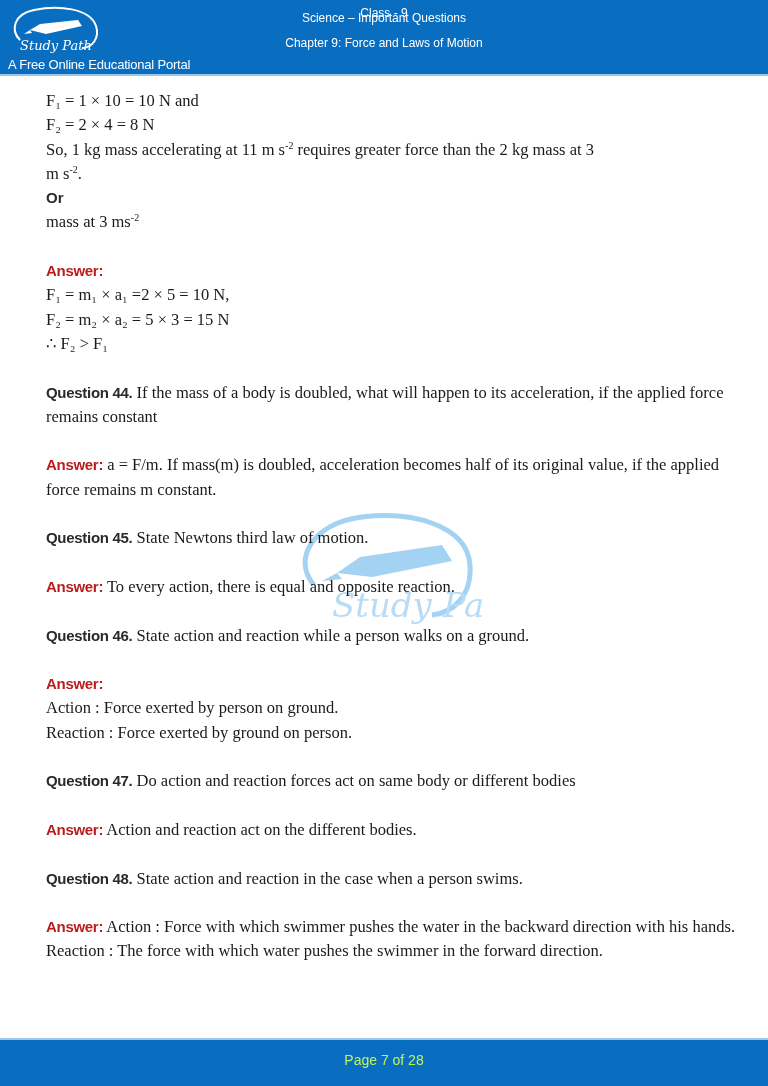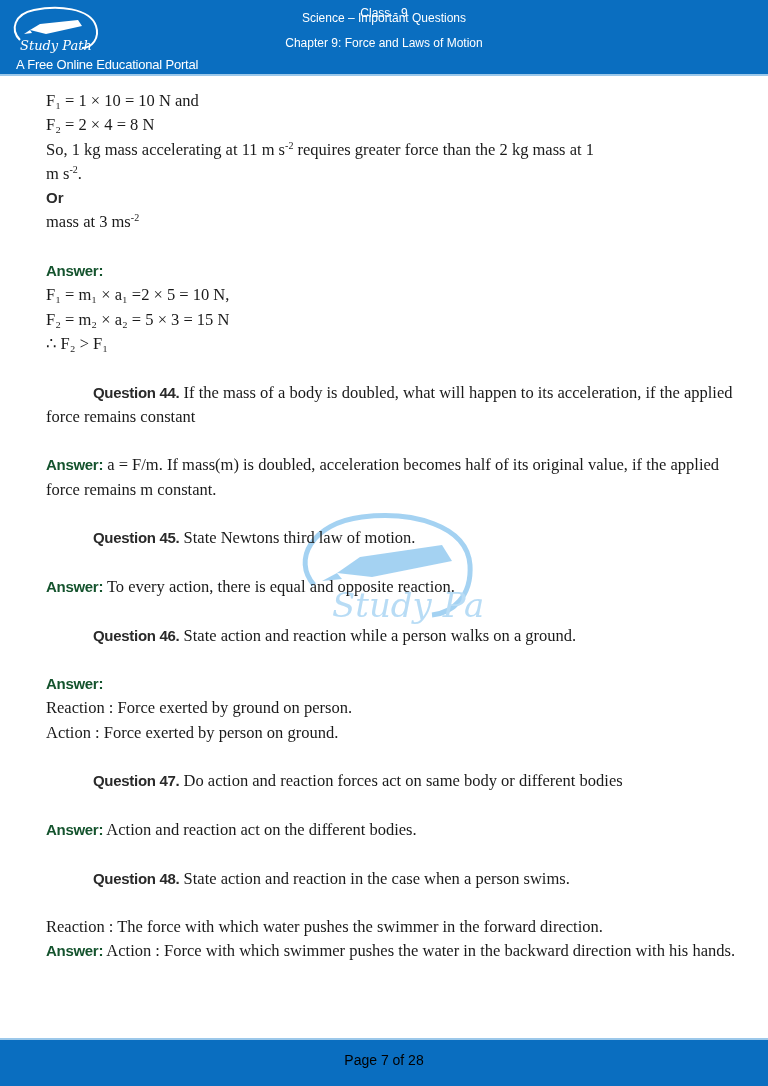--- a/index.html
+++ b/index.html
@@ -12,66 +12,66 @@
     .header {
       position: absolute; left: 0; top: 0; width: 768px; height: 74px;
       background: #0a6ec0;
       border-bottom: 2px solid #9cc8ea;
       color: #ffffff;
     }
     .logo {
       position: absolute; left: 6px; top: 4px; width: 100px; height: 50px;
     }
     .tagline {
-      position: absolute; left: 16px; top: 57px;
+      position: absolute; left: 8px; top: 57px;
       font-family: "Liberation Sans", sans-serif; font-size: 13px; color: #ffffff;
       letter-spacing: -0.2px;
     }
     .h-line {
       position: absolute; left: 200px; width: 368px; text-align: center;
       font-family: "Liberation Sans", sans-serif; font-size: 12px; color: #ffffff;
     }
     .h1 { top: 6px; }
     .h2 { top: 11px; }
     .h3 { top: 36px; }
 
     .content {
       position: absolute; left: 46px; top: 89px; width: 690px;
       font-family: "Liberation Serif", serif; font-size: 16.5px; line-height: 24.3px;
     }
     .content p { margin: 0; }
     .gap { height: 24.3px; }
     sup { font-size: 10px; vertical-align: 6px; line-height: 0; }
     .q-label {
       font-family: "Liberation Sans", sans-serif; font-weight: bold; font-size: 15px;
-      color: #2a2a2a; letter-spacing: -0.3px; margin-left: 47px;
+      color: #2a2a2a; letter-spacing: -0.3px;
     }
     .a-label {
       font-family: "Liberation Sans", sans-serif; font-weight: bold; font-size: 15px;
-      color: #14532d; letter-spacing: -0.3px;
+      color: #b91c1c; letter-spacing: -0.3px;
     }
     .or-label {
       font-family: "Liberation Sans", sans-serif; font-weight: bold; font-size: 15px;
       color: #2a2a2a;
     }
 
     .watermark {
       position: absolute; left: 292px; top: 505px; width: 190px; height: 125px;
       opacity: 0.55; pointer-events: none;
     }
 
     .footer {
       position: absolute; left: 0; top: 1038px; width: 768px; height: 48px;
       background: #0a6ec0;
       border-top: 2px solid #9cc8ea;
       text-align: center;
     }
     .footer span {
       display: inline-block; margin-top: 12px;
-      font-family: "Liberation Sans", sans-serif; font-size: 14px; color: #000000;
+      font-family: "Liberation Sans", sans-serif; font-size: 14px; color: #bef264;
     }
   </style>
 </head>
 <body>
 
 <div class="header">
   <svg class="logo" viewBox="0 0 100 50">
     <path d="M14 36 C4 26 8 10 28 6 C52 1 84 4 90 22 C94 34 86 44 76 44" fill="none" stroke="#ffffff" stroke-width="2"></path>
     <path d="M24 26 L34 20 L72 16 L76 22 L40 30 Z" fill="#ffffff"></path>
     <path d="M24 26 L18 30 L26 29 Z" fill="#ffffff"></path>
@@ -86,21 +86,21 @@
 <svg class="watermark" viewBox="0 0 190 125">
   <path d="M22 80 C0 55 20 18 70 12 C120 6 175 20 178 60 C180 92 160 108 140 110" fill="none" stroke="#5aaee8" stroke-width="5"></path>
   <path d="M45 68 L68 52 L150 40 L160 56 L80 72 Z" fill="#5aaee8"></path>
   <path d="M45 68 L30 76 L50 74 Z" fill="#5aaee8"></path>
   <text x="40" y="112" font-family="DejaVu Serif, serif" font-style="italic" font-size="34" fill="#7fc0ee">Study Path</text>
 </svg>
 
 <div class="content">
   <p>F₁ = 1 × 10 = 10 N and</p>
   <p>F₂ = 2 × 4 = 8 N</p>
-  <p><span>So, 1 kg mass accelerating at 11 m s</span><sup>-2</sup><span> requires greater force than the 2 kg mass at 1</span></p>
+  <p><span>So, 1 kg mass accelerating at 11 m s</span><sup>-2</sup><span> requires greater force than the 2 kg mass at 3</span></p>
   <p><span>m s</span><sup>-2</sup><span>.</span></p>
   <p><span class="or-label">Or</span></p>
   <p><span>mass at 3 ms</span><sup>-2</sup></p>
   <div class="gap"></div>
   <p><span class="a-label">Answer:</span></p>
   <p>F₁ = m₁ × a₁ =2 × 5 = 10 N,</p>
   <p>F₂ = m₂ × a₂ = 5 × 3 = 15 N</p>
   <p>∴ F₂ &gt; F₁</p>
   <div class="gap"></div>
 
@@ -110,30 +110,30 @@
   <div class="gap"></div>
 
   <p><span class="q-label">Question 45.</span><span> State Newtons third law of motion.</span></p>
   <div class="gap"></div>
   <p><span class="a-label">Answer:</span><span> To every action, there is equal and opposite reaction.</span></p>
   <div class="gap"></div>
 
   <p><span class="q-label">Question 46.</span><span> State action and reaction while a person walks on a ground.</span></p>
   <div class="gap"></div>
   <p><span class="a-label">Answer:</span></p>
+  <p>Action : Force exerted by person on ground.</p>
   <p>Reaction : Force exerted by ground on person.</p>
-  <p>Action : Force exerted by person on ground.</p>
   <div class="gap"></div>
 
   <p><span class="q-label">Question 47.</span><span> Do action and reaction forces act on same body or different bodies</span></p>
   <div class="gap"></div>
   <p><span class="a-label">Answer:</span><span> Action and reaction act on the different bodies.</span></p>
   <div class="gap"></div>
 
   <p><span class="q-label">Question 48.</span><span> State action and reaction in the case when a person swims.</span></p>
   <div class="gap"></div>
+  <p><span class="a-label">Answer:</span><span> Action : Force with which swimmer pushes the water in the backward direction with his hands.</span></p>
   <p>Reaction : The force with which water pushes the swimmer in the forward direction.</p>
-  <p><span class="a-label">Answer:</span><span> Action : Force with which swimmer pushes the water in the backward direction with his hands.</span></p>
 </div>
 
 <div class="footer">
   <span>Page 7 of 28</span>
 </div>
 
 </body></html>

